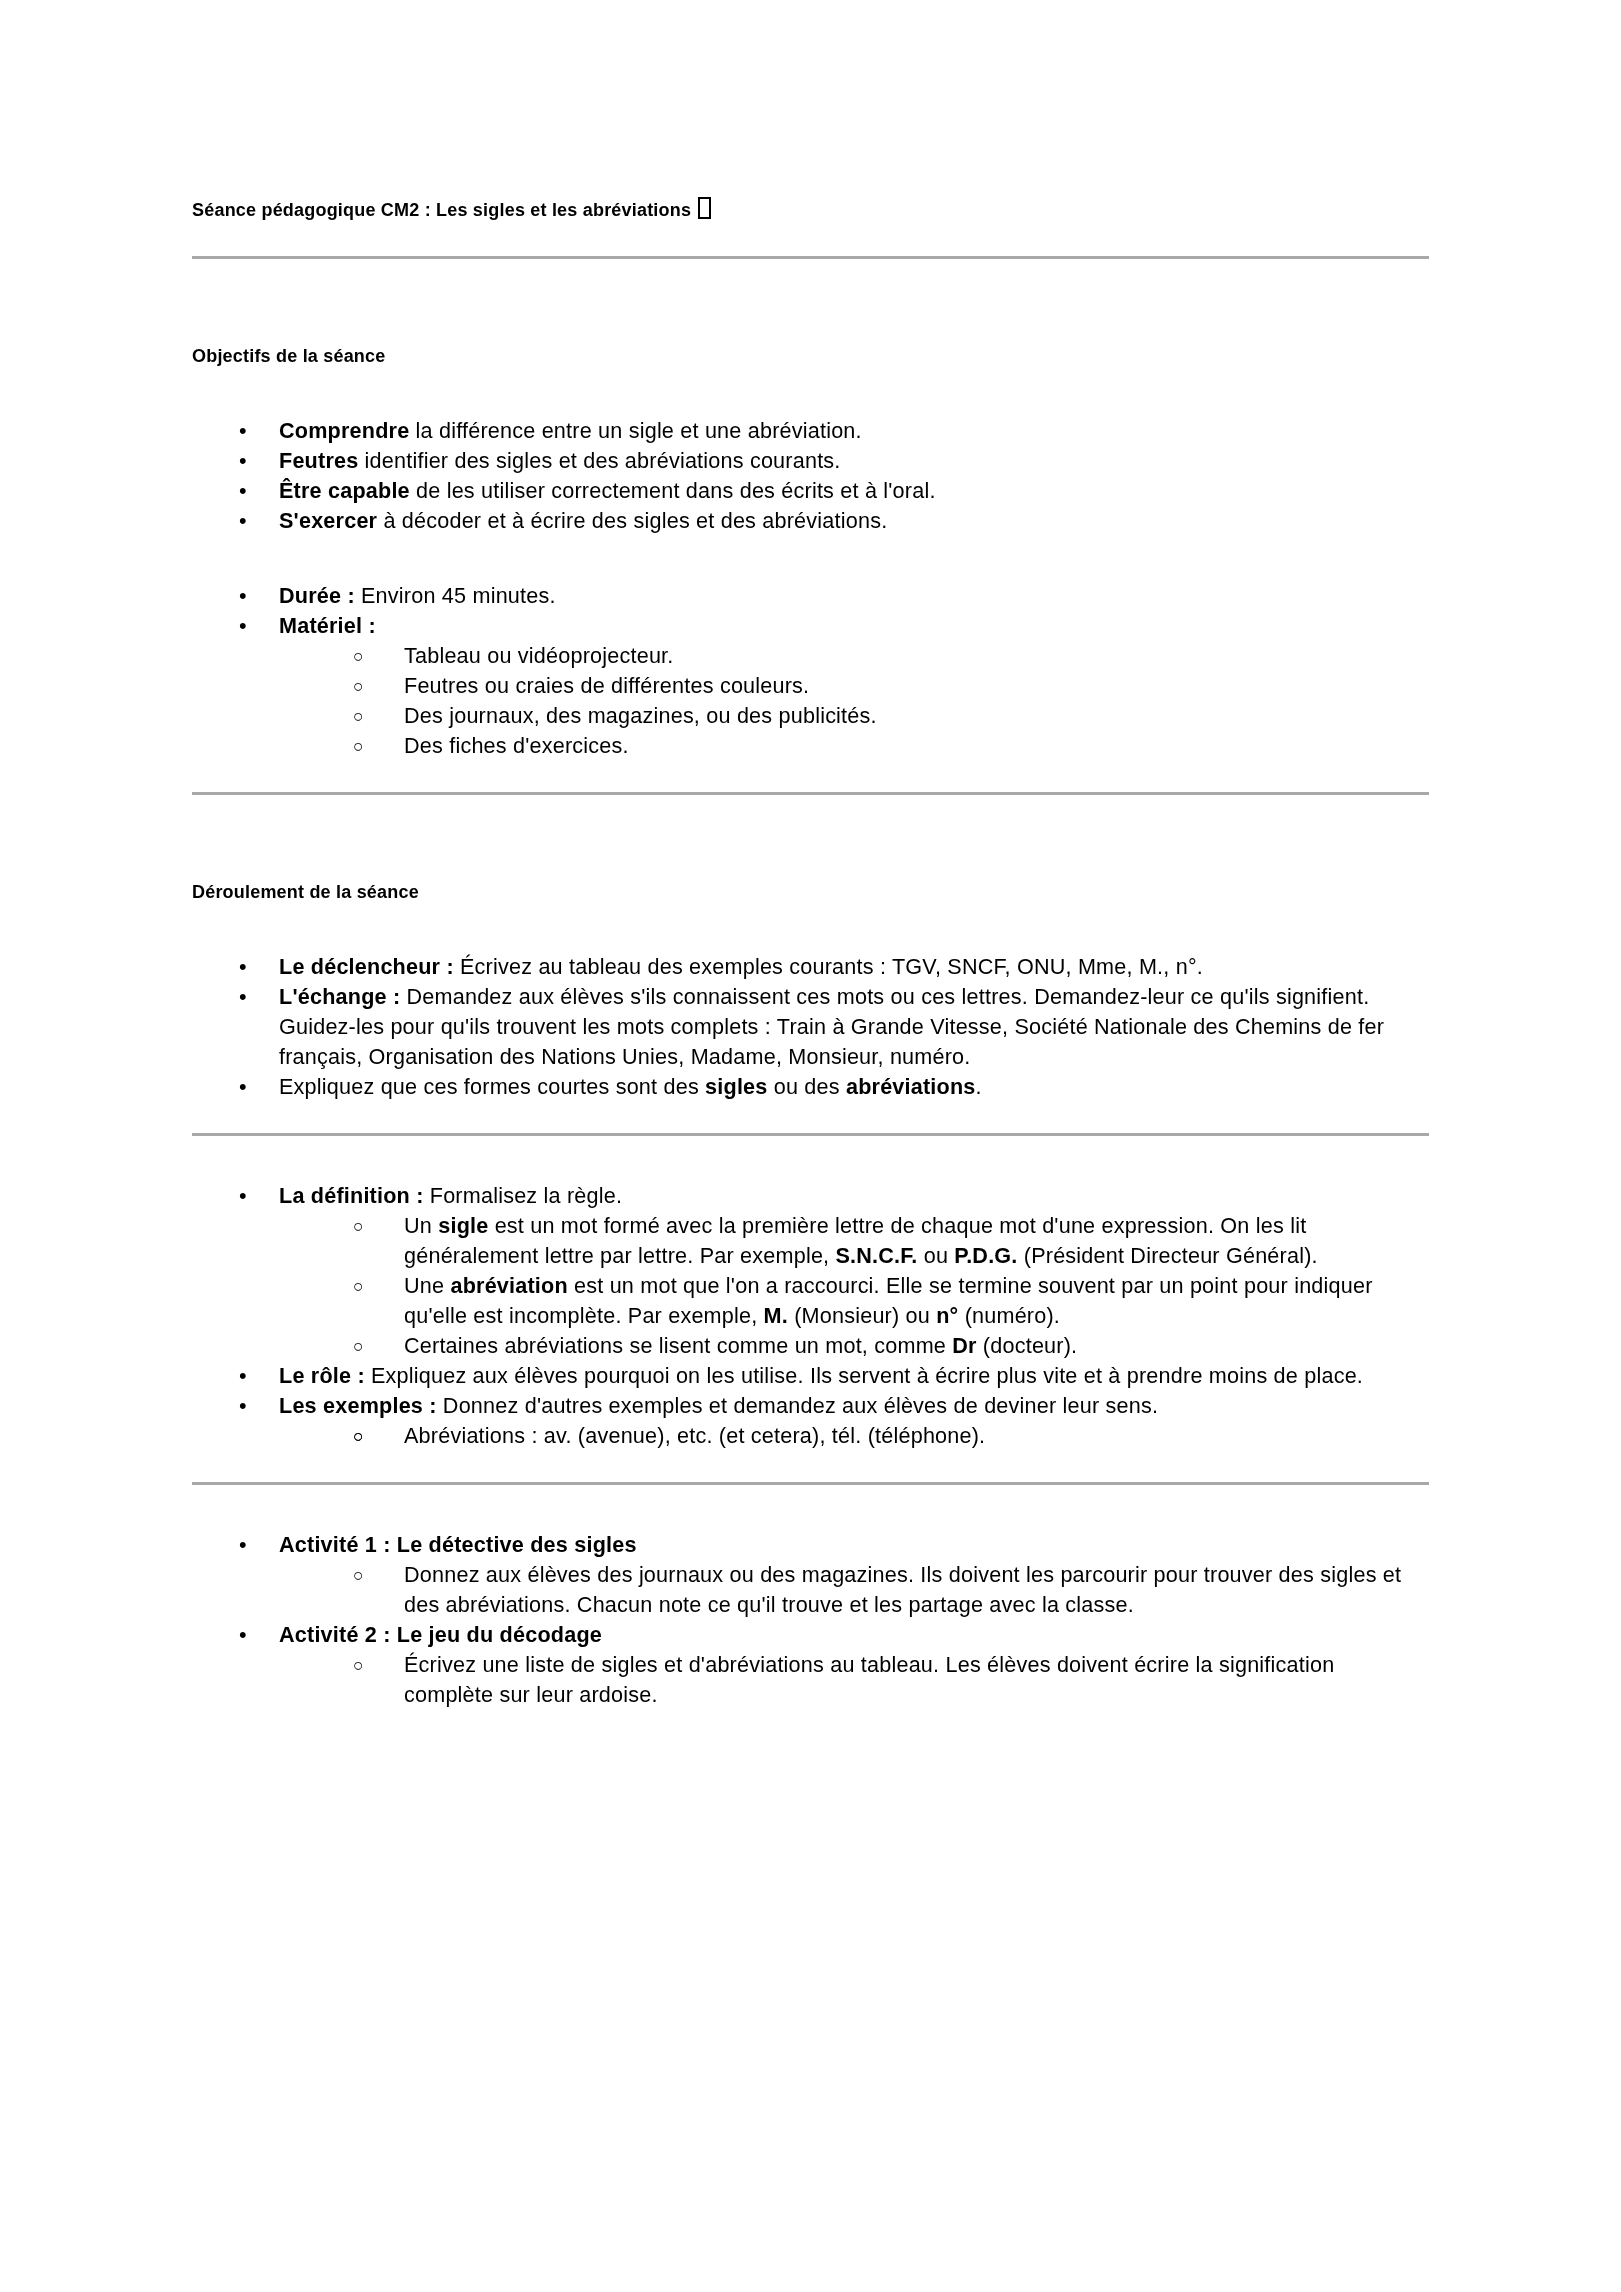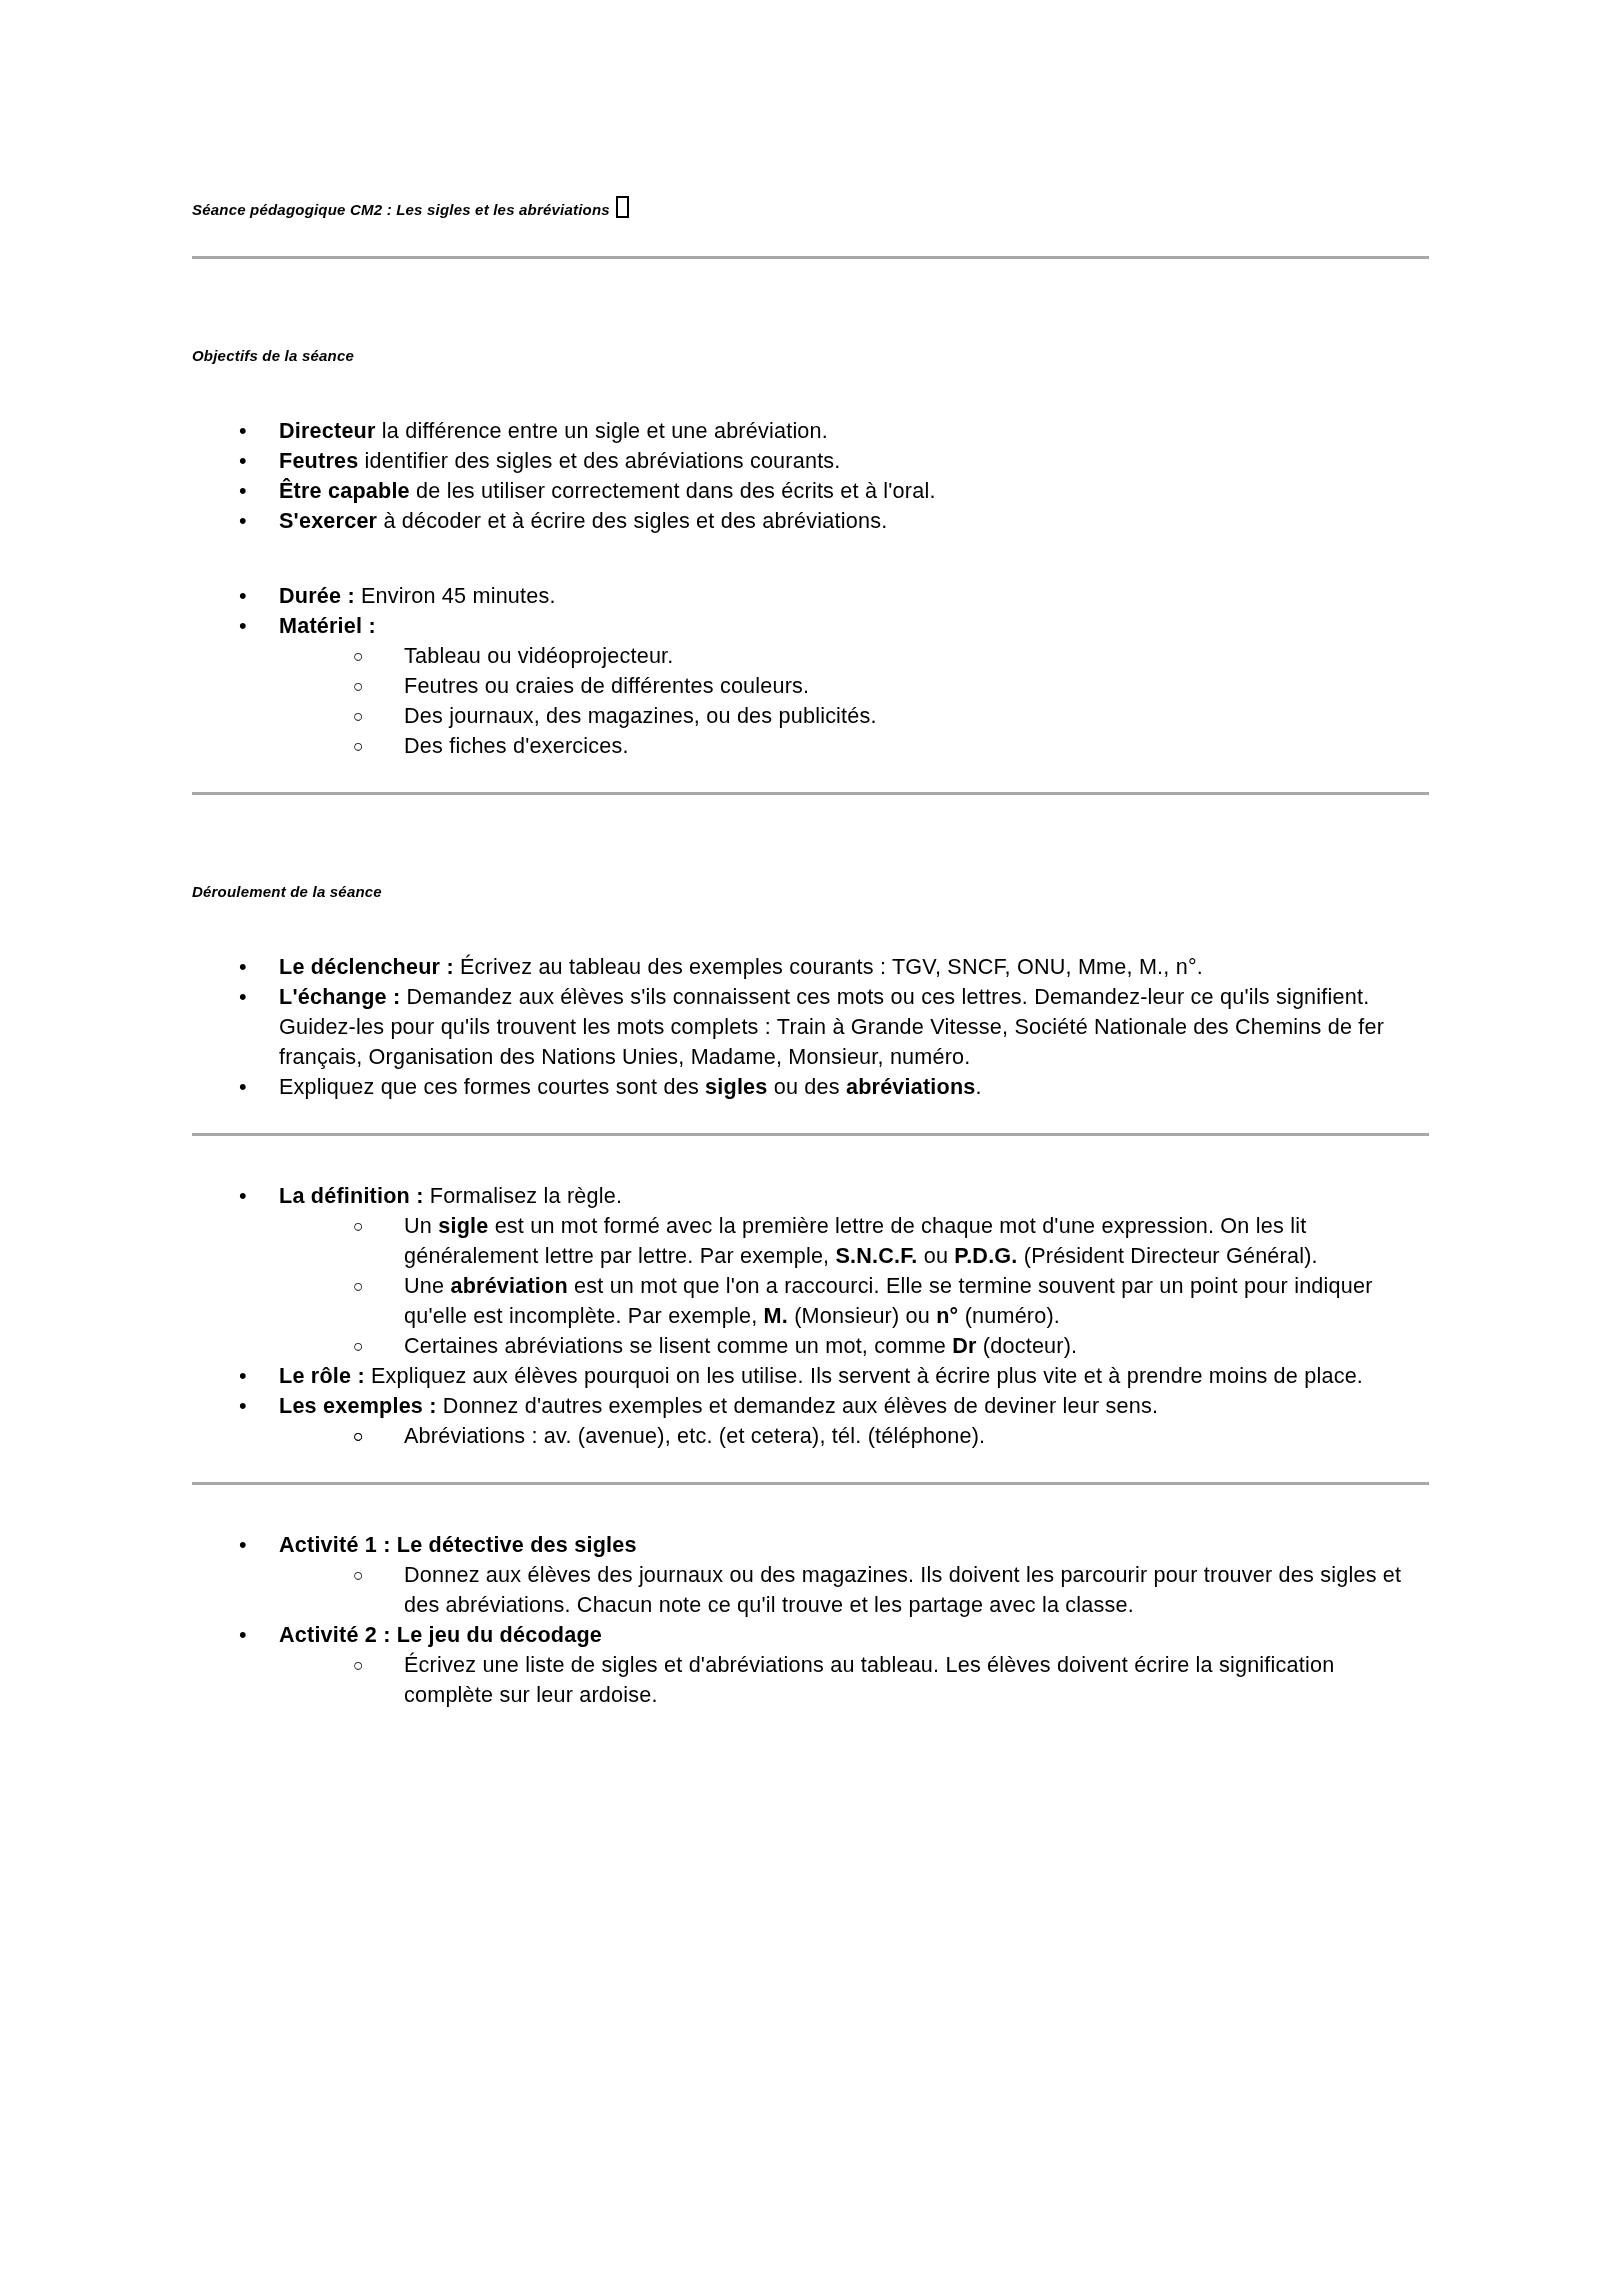--- a/index.html
+++ b/index.html
@@ -10,21 +10,21 @@
     box-sizing:border-box;
     background:#ffffff;
     color:#000000;
     font-family:"Liberation Sans", sans-serif;
     font-size:21.6px;
     line-height:30px;
     letter-spacing:0.2px;
     padding:195px 192px 0 192px;
     overflow:hidden;
   }
-  .h { font-weight:700; font-size:15px;font-style:italic; }
+  .h { font-weight:700; font-size:18px; }
   .title { margin:0; }
   .rule { height:2.9px; background:#a8a8a8; margin-top:31px; }
   .heading { margin-top:29px; }
   .subheading { margin-top:35px; }
   .rule + .heading, .rule + .subheading { margin-top:82px; }
   .list { margin-top:45px; }
   .subheading + .list { margin-top:33px; }
   .li { position:relative; }
   .li.lv1 { padding-left:87px; }
   .li.lv2 { padding-left:212px; }
@@ -42,21 +42,21 @@
   }
 </style>
 </head>
 <body>
 
 <div class="page">
     <div class="title h"><span class="b">Séance pédagogique CM2 : Les sigles et les abréviations </span><span class="tofu"></span></div>
     <div class="rule"></div>
     <div class="heading h"><span class="b">Objectifs de la séance</span></div>
     <div class="list">
-      <div class="li lv1"><span class="marker">•</span><span class="b">Directeur</span><span> la différence entre un sigle et une abréviation.</span></div>
+      <div class="li lv1"><span class="marker">•</span><span class="b">Comprendre</span><span> la différence entre un sigle et une abréviation.</span></div>
       <div class="li lv1"><span class="marker">•</span><span class="b">Feutres</span><span> identifier des sigles et des abréviations courants.</span></div>
       <div class="li lv1"><span class="marker">•</span><span class="b">Être capable</span><span> de les utiliser correctement dans des écrits et à l'oral.</span></div>
       <div class="li lv1"><span class="marker">•</span><span class="b">S'exercer</span><span> à décoder et à écrire des sigles et des abréviations.</span></div>
     </div>
     <div class="list">
       <div class="li lv1"><span class="marker">•</span><span class="b">Durée :</span><span> Environ 45 minutes.</span></div>
       <div class="li lv1"><span class="marker">•</span><span class="b">Matériel :</span></div>
       <div class="li lv2"><span class="marker">○</span><span>Tableau ou vidéoprojecteur.</span></div>
       <div class="li lv2"><span class="marker">○</span><span>Feutres ou craies de différentes couleurs.</span></div>
       <div class="li lv2"><span class="marker">○</span><span>Des journaux, des magazines, ou des publicités.</span></div>

